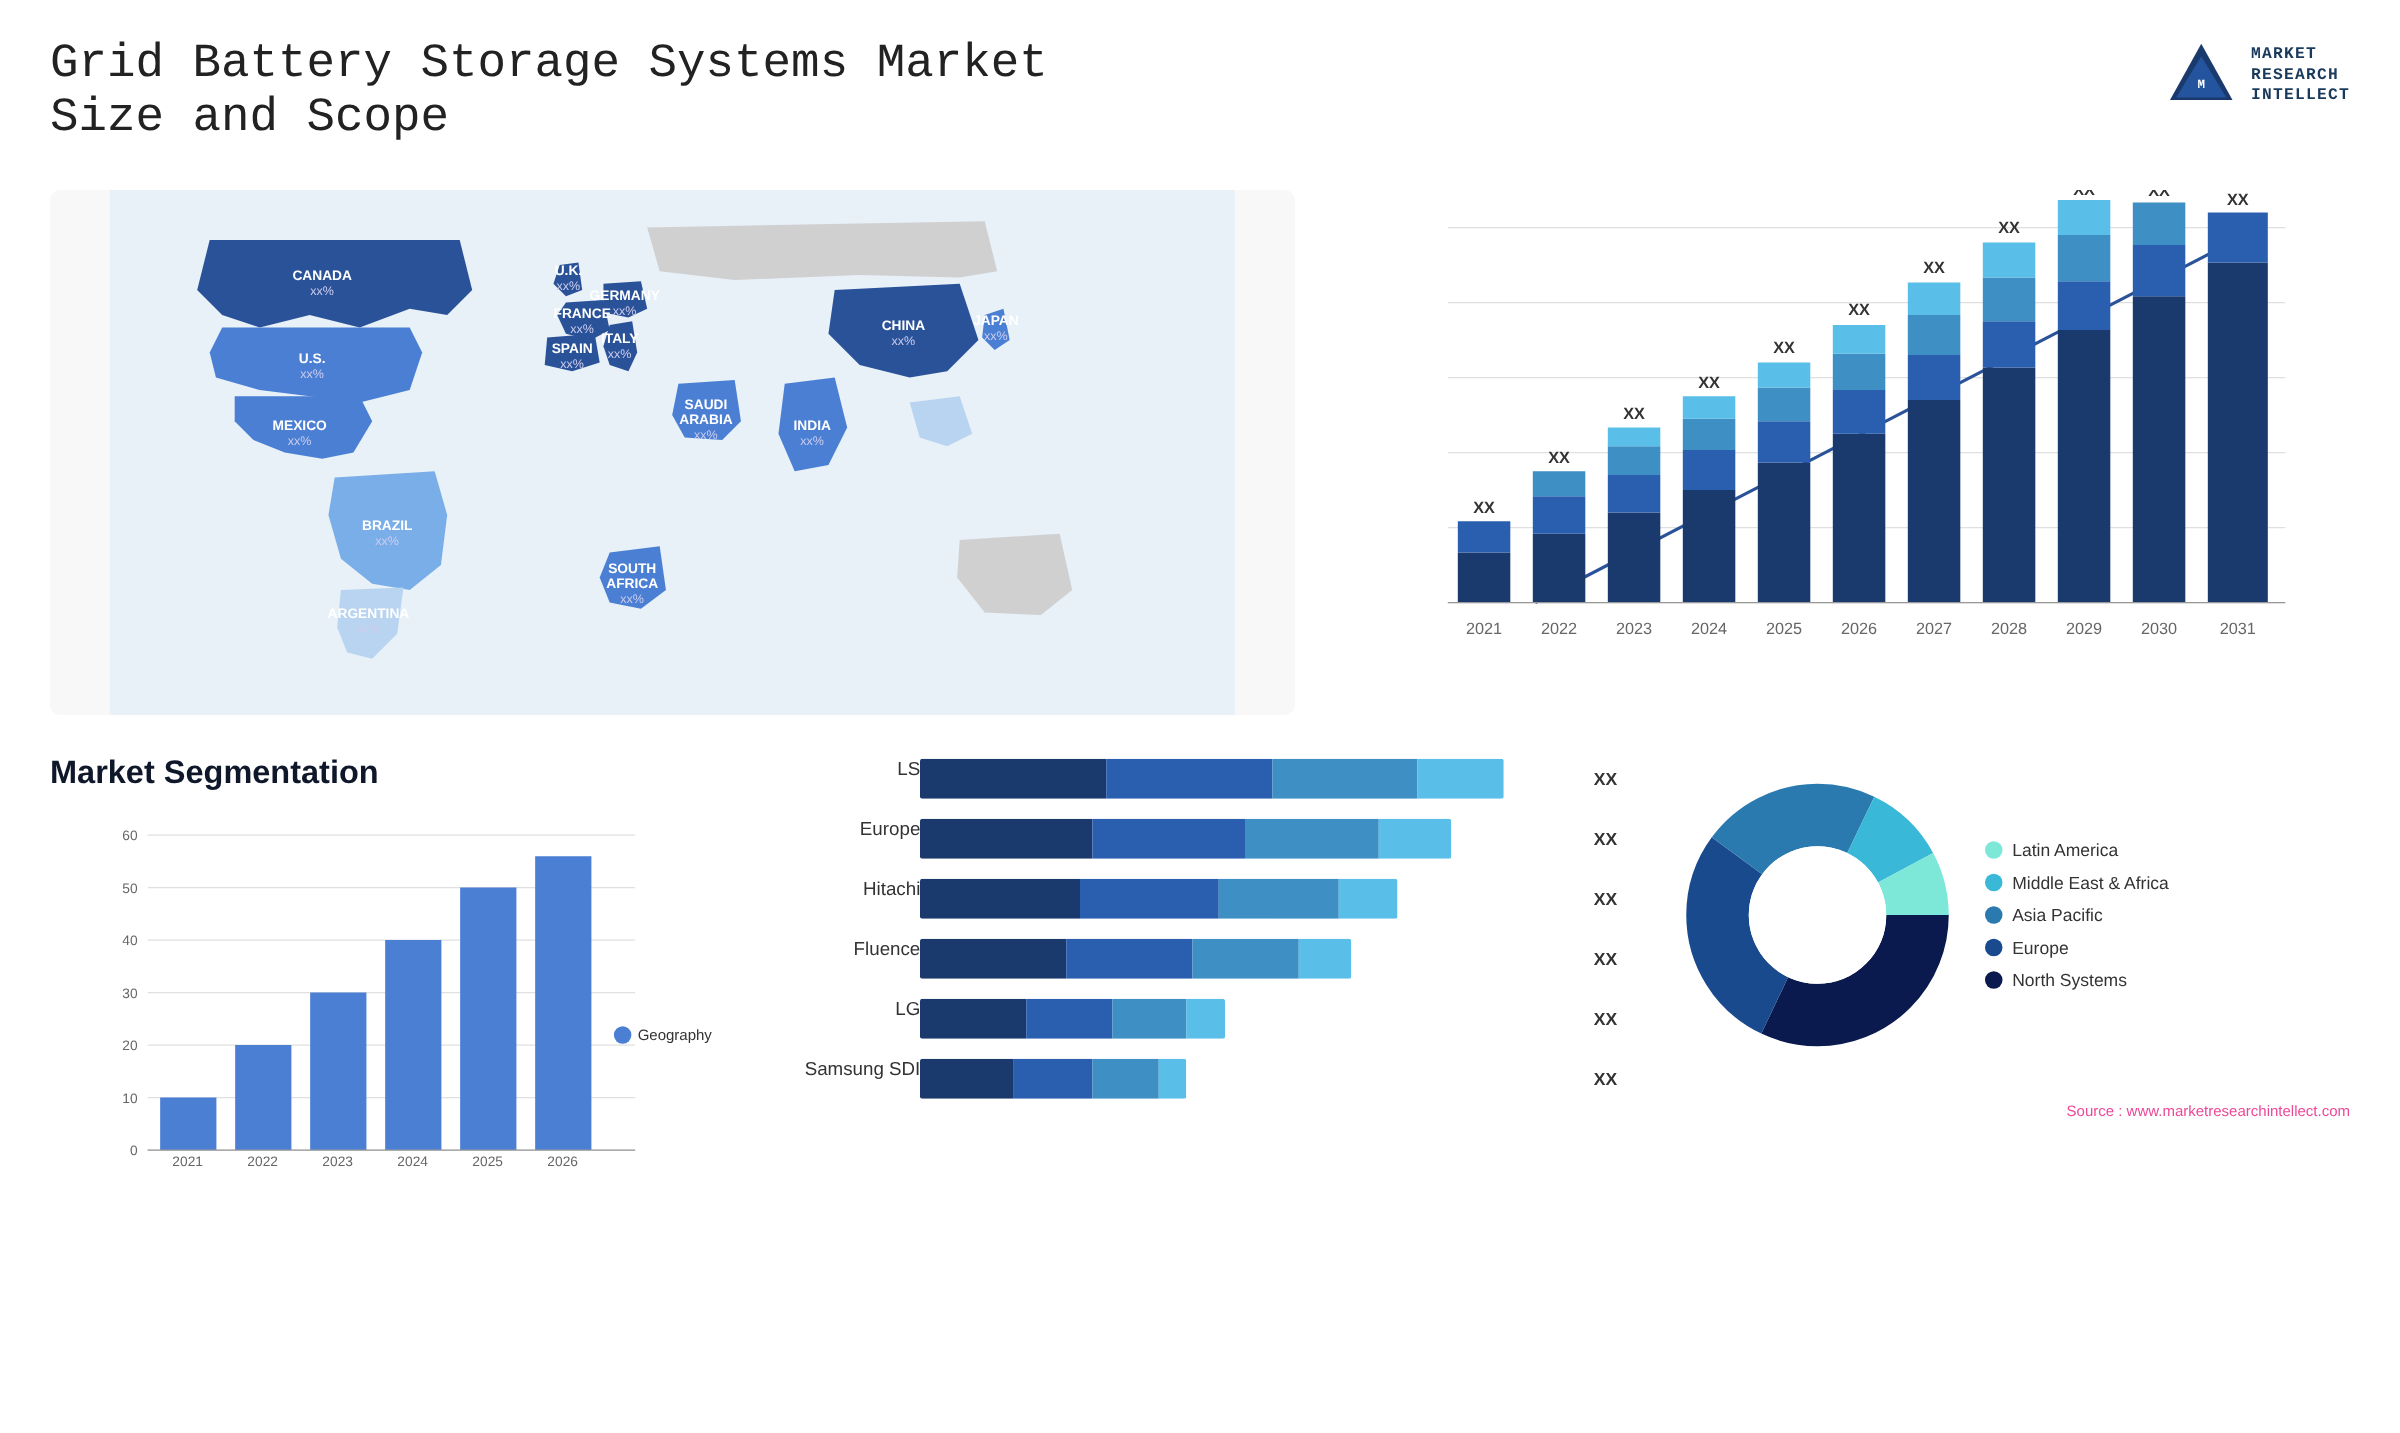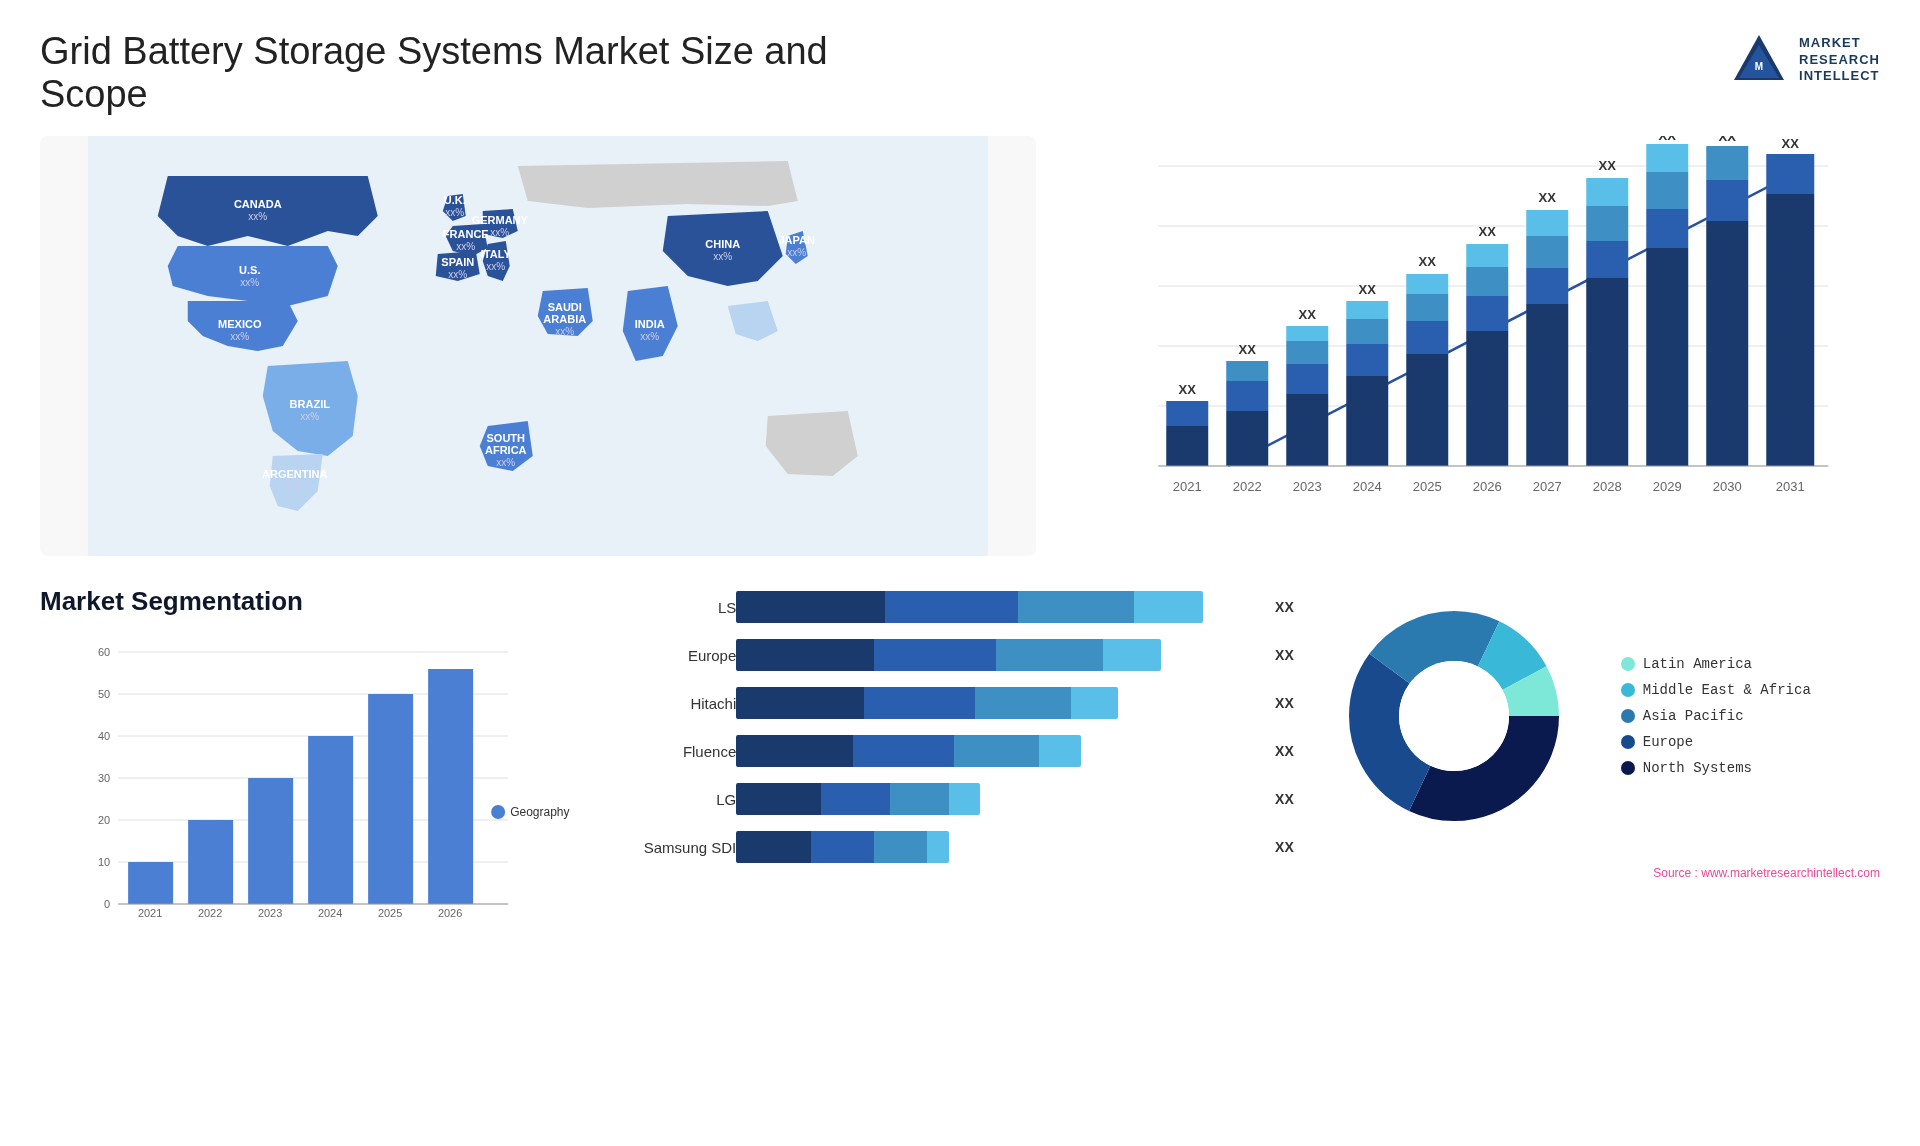--- a/index.html
+++ b/index.html
@@ -8,21 +8,22 @@
       background: #fff;
       width: 1920px;
       min-height: 1146px;
       padding: 30px 40px;
       color: #222;
     }
     .header {
       display: flex;
       justify-content: space-between;
       align-items: flex-start;
-      margin-bottom: 20px;
+      margin-bottom: 36px;
+      font-family: Liberation Mono, monospace;
     }
     .title {
       font-size: 38px;
       font-weight: 300;
       color: #222;
       max-width: 900px;
     }
     .logo {
       display: flex;
       align-items: center;
@@ -116,21 +117,20 @@
     .seg-chart-svg {
       width: 100%;
       height: 300px;
     }
     
     .players-chart {
       margin-top: 5px;
     }
     .player-row {
       display: flex;
-      align-items: center;
       margin-bottom: 16px;
     }
     .player-name {
       width: 110px;
       font-size: 15px;
       color: #333;
       text-align: right;
       flex-shrink: 0;
     }
     .player-bar-container {
@@ -156,22 +156,21 @@
       align-self: center;
     }
     
     .donut-svg {
       width: 260px;
       height: 260px;
     }
     .regional-layout {
       display: flex;
       align-items: center;
-      gap: 37px;
-      font-family: Liberation Mono, monospace;
+      gap: 4px;
     }
     .legend {
       display: flex;
       flex-direction: column;
       gap: 10px;
     }
     .legend-item {
       display: flex;
       align-items: center;
       gap: 8px;

